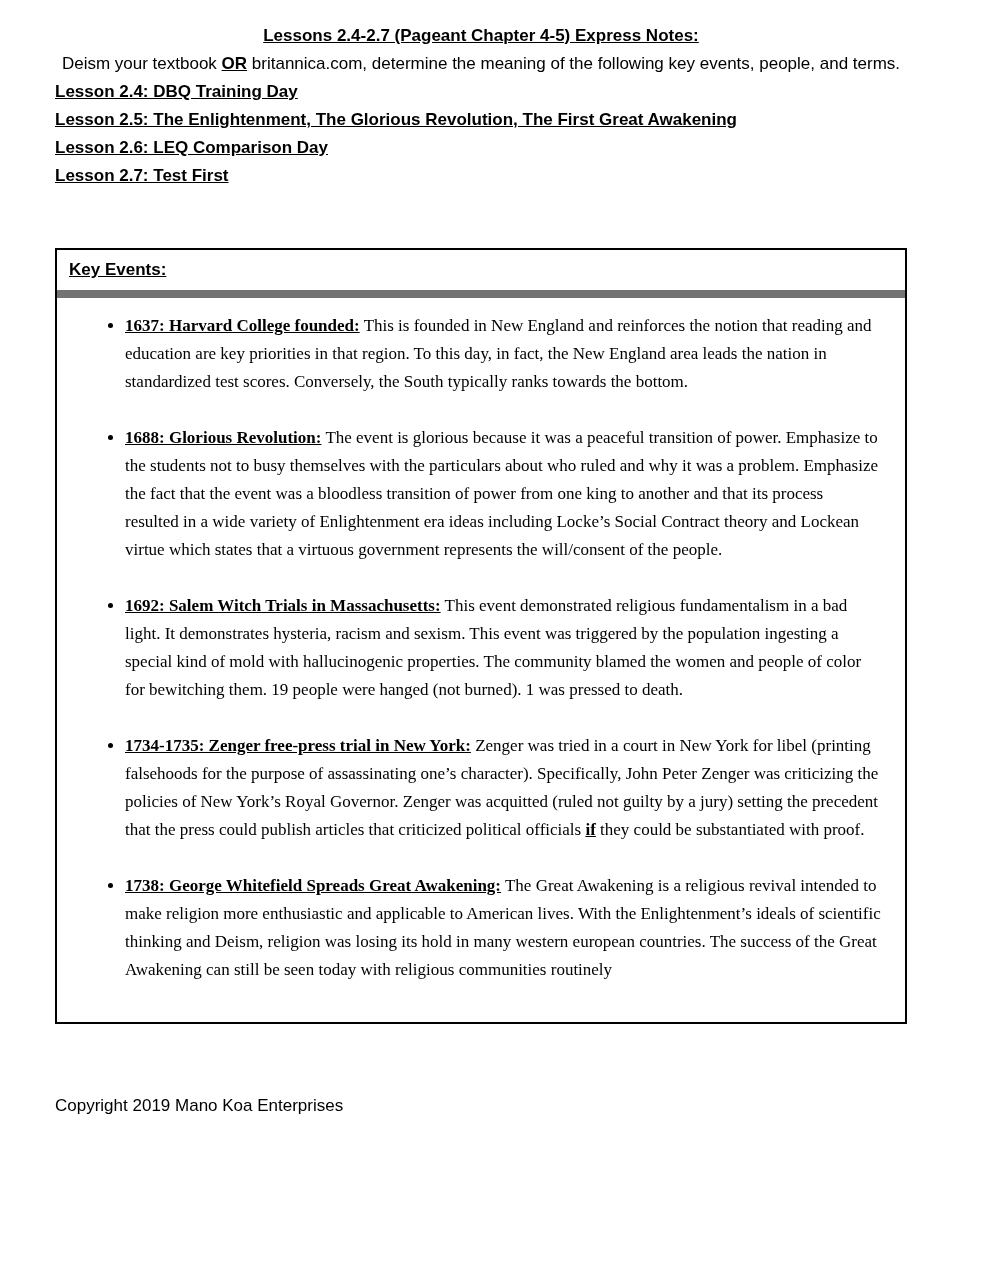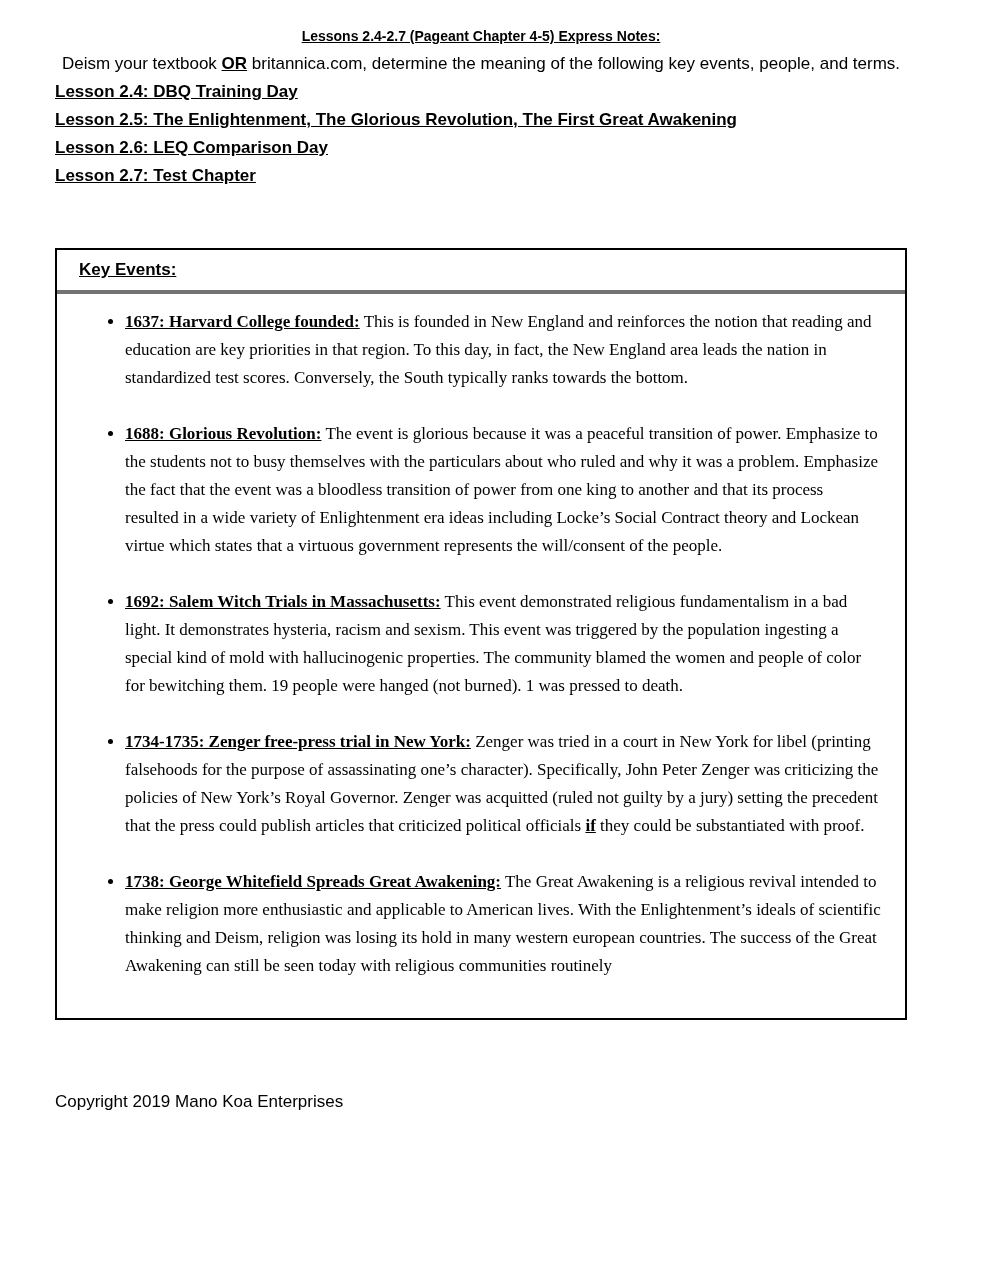--- a/index.html
+++ b/index.html
@@ -12,35 +12,35 @@
   .page {
     width: 983px;
     min-height: 1280px;
     background: #ffffff;
     padding: 22px 76px 30px 55px;
     font-size: 17px;
     line-height: 28px;
   }
   .bu { font-weight: bold; text-decoration: underline; }
   .doc-title {
-    font-size: 14px;
+    font-size: 17px;
     font-weight: bold;
     text-decoration: underline;
     text-align: center;
   }
   .subtitle { text-align: center; }
   .lessons { margin-top: 0; }
   .lesson-line { font-weight: bold; text-decoration: underline; }
   .key-events-box {
     margin-top: 58px;
     border: 2px solid #000000;
   }
   .box-header {
-    padding: 6px 22px;
-    border-bottom: 4px solid #737373;
+    padding: 6px 12px;
+    border-bottom: 8px solid #737373;
   }
   .events {
     list-style-type: disc;
     padding: 14px 24px 22px 68px;
     font-family: Liberation Serif, serif;
   }
   .events li { margin-bottom: 28px; }
   .events li:last-child { margin-bottom: 16px; }
   .footer { margin-top: 68px; }
 </style>
@@ -50,21 +50,21 @@
 <div class="page">
 
   <h1 class="doc-title">Lessons 2.4-2.7 (Pageant Chapter 4-5) Express Notes:</h1>
 
   <p class="subtitle"><span>Deism your textbook </span><span class="bu">OR</span><span> britannica.com, determine the meaning of the following key events, people, and terms.</span></p>
 
   <div class="lessons">
     <p class="lesson-line">Lesson 2.4: DBQ Training Day</p>
     <p class="lesson-line">Lesson 2.5: The Enlightenment, The Glorious Revolution, The First Great Awakening</p>
     <p class="lesson-line">Lesson 2.6: LEQ Comparison Day</p>
-    <p class="lesson-line">Lesson 2.7: Test Chapter</p>
+    <p class="lesson-line">Lesson 2.7: Test First</p>
   </div>
 
   <div class="key-events-box">
     <div class="box-header">
       <span class="bu">Key Events:</span>
     </div>
     <ul class="events">
         <li><span class="bu">1637: Harvard College founded:</span><span> This is founded in New England and reinforces the notion that reading and education are key priorities in that region. To this day, in fact, the New England area leads the nation in standardized test scores. Conversely, the South typically ranks towards the bottom.</span></li>
         <li><span class="bu">1688: Glorious Revolution:</span><span> The event is glorious because it was a peaceful transition of power. Emphasize to the students not to busy themselves with the particulars about who ruled and why it was a problem. Emphasize the fact that the event was a bloodless transition of power from one king to another and that its process resulted in a wide variety of Enlightenment era ideas including Locke’s Social Contract theory and Lockean virtue which states that a virtuous government represents the will/consent of the people.</span></li>
         <li><span class="bu">1692: Salem Witch Trials in Massachusetts:</span><span> This event demonstrated religious fundamentalism in a bad light. It demonstrates hysteria, racism and sexism. This event was triggered by the population ingesting a special kind of mold with hallucinogenic properties. The community blamed the women and people of color for bewitching them. 19 people were hanged (not burned). 1 was pressed to death.</span></li>

